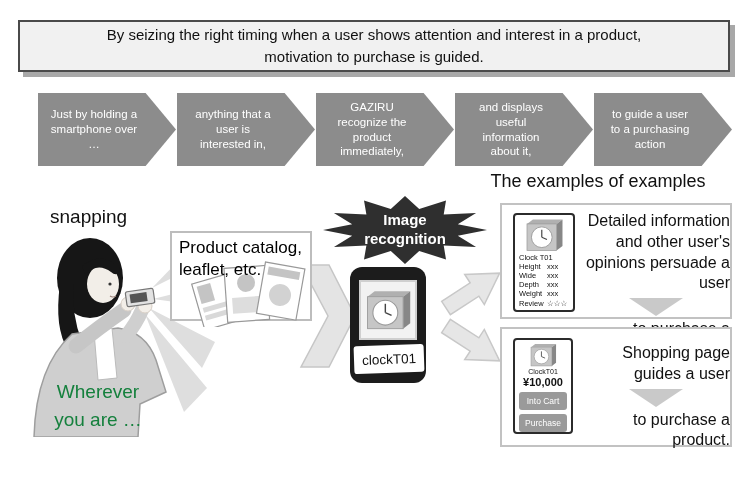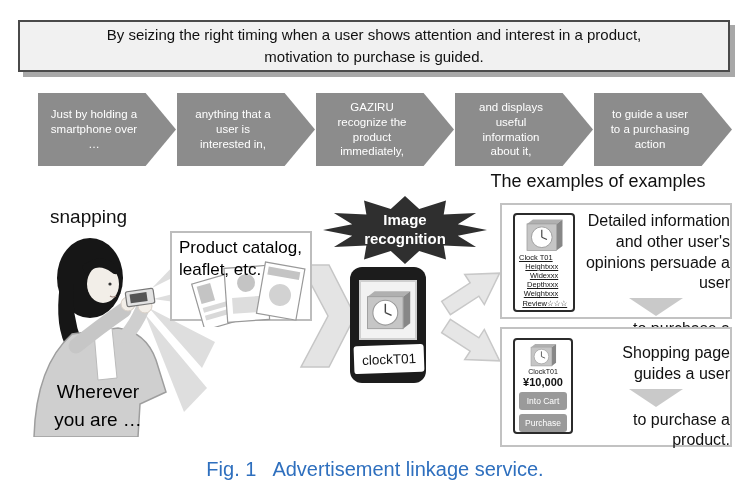--- a/index.html
+++ b/index.html
@@ -25,21 +25,21 @@
     background: #8c8c8c; color: #ffffff;
     clip-path: polygon(0 0, 78% 0, 100% 50%, 78% 100%, 0 100%);
     display: flex; align-items: center; justify-content: center;
     text-align: center; font-size: 11.5px; line-height: 1.3;
     padding-right: 26px; z-index: 3;
   }
 
   .examples-heading { left: 462px; top: 171px; width: 272px; text-align: center; font-size: 18px; color: #111; z-index: 3; }
 
   .snapping-label { left: 50px; top: 206px; font-size: 19px; color: #111; z-index: 4; }
-  .wherever-label { left: 28px; top: 378px; width: 140px; text-align: center; font-size: 19px; line-height: 1.45; color: #000000; z-index: 5; }
+  .wherever-label { left: 28px; top: 378px; width: 140px; text-align: center; font-size: 19px; line-height: 1.45; color: #15803d; z-index: 5; }
 
   
   .source-box { background: #ffffff; border: 2px solid #bdbdbd; z-index: 3; }
   .source-box .label { position: absolute; left: 7px; top: 4px; font-size: 17px; line-height: 1.3; color: #000000; z-index: 2; }
   #source-box-1 { left: 170px; top: 231px; width: 142px; height: 90px; }
   #source-box-2 { left: 168px; top: 330px; width: 134px; height: 82px; }
 
   
   .burst-wrap { left: 323px; top: 196px; width: 164px; height: 68px; z-index: 4; }
   .burst-label {
@@ -67,26 +67,26 @@
 
   
   .example-box { background: #ffffff; border: 2px solid #c2c2c2; z-index: 3; }
   #example-box-1 { left: 500px; top: 203px; width: 232px; height: 116px; }
   #example-box-2 { left: 500px; top: 327px; width: 232px; height: 120px; }
 
   .mini-screen {
     position: absolute; background: #ffffff; border: 2px solid #2b2b2b; border-radius: 4px;
     display: flex; flex-direction: column; align-items: center; padding-top: 3px;
   }
-  #mini-screen-1 { left: 11px; top: 8px; width: 62px; height: 99px; text-decoration: underline; }
+  #mini-screen-1 { left: 11px; top: 8px; width: 62px; height: 99px; }
   #mini-screen-2 { left: 11px; top: 9px; width: 60px; height: 96px; text-align: center; }
 
   .spec-list { width: 100%; padding: 1px 4px 0 4px; }
   .spec-title { font-size: 7.5px; color: #111; }
-  .spec-row { display: flex; font-size: 7.5px; color: #111; line-height: 1.22; text-align: right; }
+  .spec-row { display: flex; font-size: 7.5px; color: #111; line-height: 1.22; }
   .spec-row .spec-label { width: 28px; }
 
   .price-label { font-size: 11px; font-weight: bold; color: #111; margin-top: 1px; }
   .screen-title-sm { font-size: 7px; color: #111; margin-top: 1px; }
   .shop-button {
     width: 48px; height: 24px; background: #9a9a9a; border-radius: 3px;
     color: #ffffff; font-size: 8.5px; display: flex; align-items: center; justify-content: center;
     margin-top: 4px;
   }
 
@@ -290,17 +290,14 @@
     </div>
     <div class="example-text" style="top:14px">
       <div class="preline">Shopping page
 guides a user</div>
       <div class="down-triangle"></div>
       <div class="preline">to purchase a
 product.</div>
     </div>
   </div>
 
-  <div class="abs caption">
-    <span class="fig-label">Fig. 1</span><span>Advertisement linkage service.</span>
-  </div>
 
 </div>
 
 </body></html>

